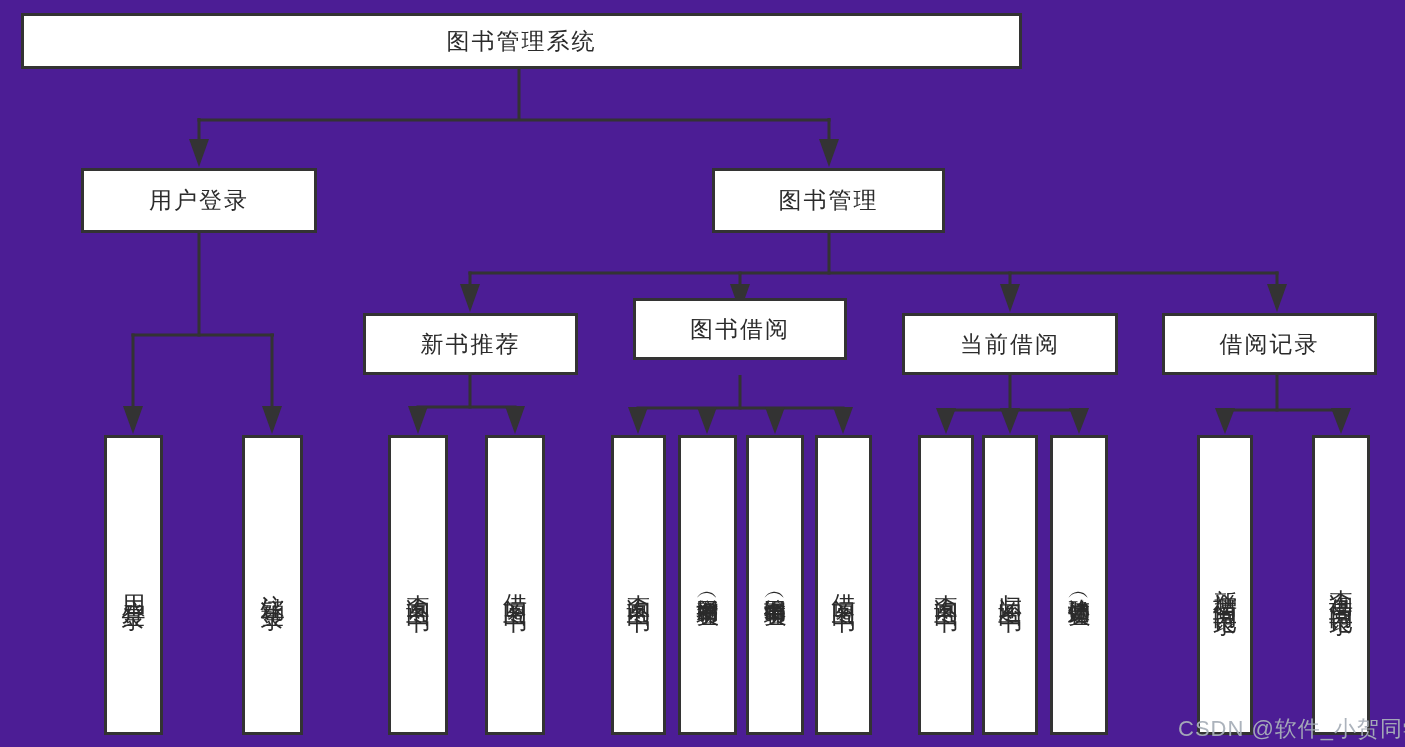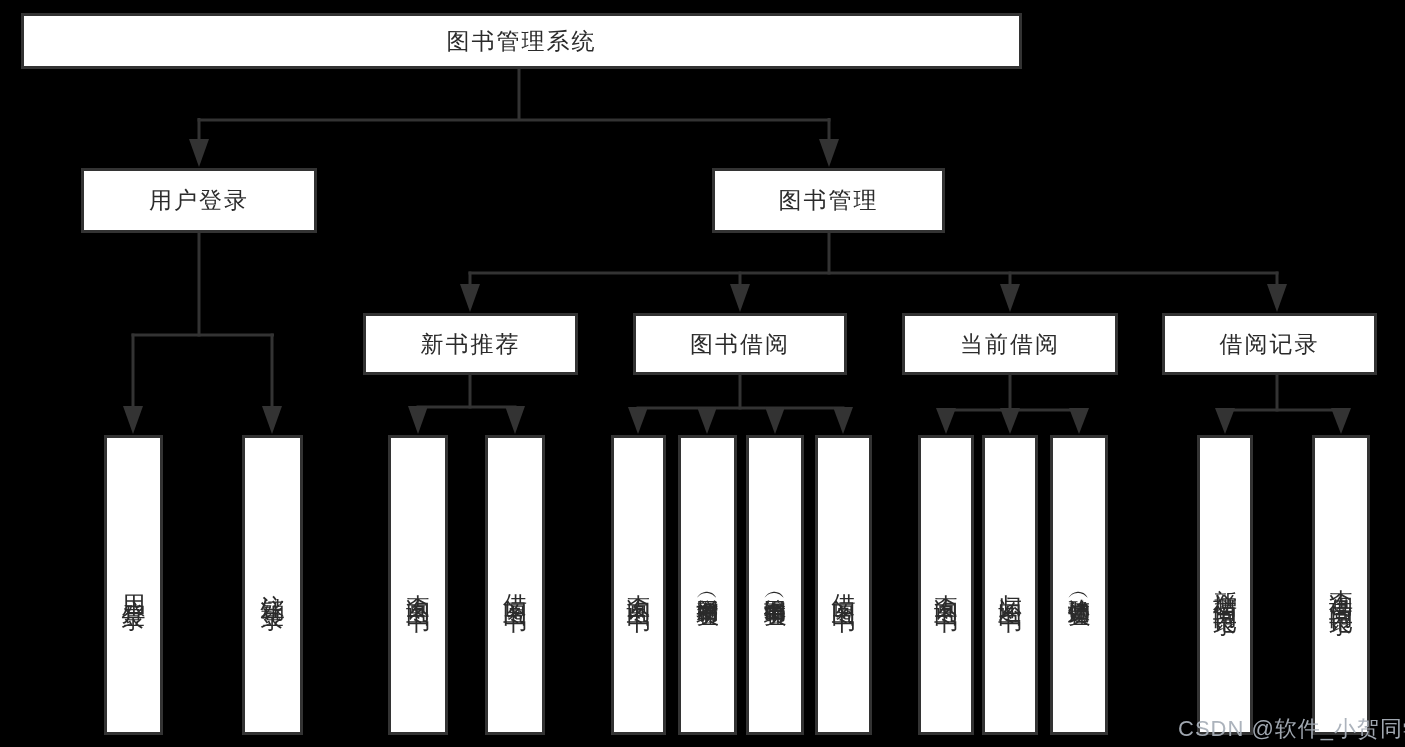--- a/index.html
+++ b/index.html
@@ -1,19 +1,19 @@
 <!DOCTYPE html>
 <html><head>
 <meta charset="utf-8">
 <style>
   html,body{margin:0;padding:0;background:#ffffff;}
   .canvas{
     position:relative;
     width:1405px;height:747px;
-    background:#000000;
+    background:#4c1d95;
     font-family:"Liberation Sans", sans-serif;
     color:#2b2b2b;
     overflow:hidden;
   }
   svg.wires{position:absolute;left:0;top:0;width:1405px;height:747px;}
   .node{
     position:absolute;
     box-sizing:border-box;
     border:3px solid #333333;
     background:#ffffff;
@@ -115,21 +115,21 @@
   <div class="node" style="left:81px;top:168px;width:236px;height:65px;">
     <span class="h-label">用户登录</span>
   </div>
   <div class="node" style="left:363px;top:313px;width:215px;height:62px;">
     <span class="h-label">新书推荐</span>
   </div>
 
   <div class="node" style="left:712px;top:168px;width:233px;height:65px;">
     <span class="h-label">图书管理</span>
   </div>
-  <div class="node" style="left:633px;top:313px;width:214px;height:62px;">
+  <div class="node" style="left:633px;top:298px;width:214px;height:62px;">
     <span class="h-label">图书借阅</span>
   </div>
   <div class="node" style="left:902px;top:313px;width:216px;height:62px;">
     <span class="h-label">当前借阅</span>
   </div>
   <div class="node" style="left:1162px;top:313px;width:215px;height:62px;">
     <span class="h-label">借阅记录</span>
   </div>
 
   <div class="node leaf" style="left:104px;width:59px;">

